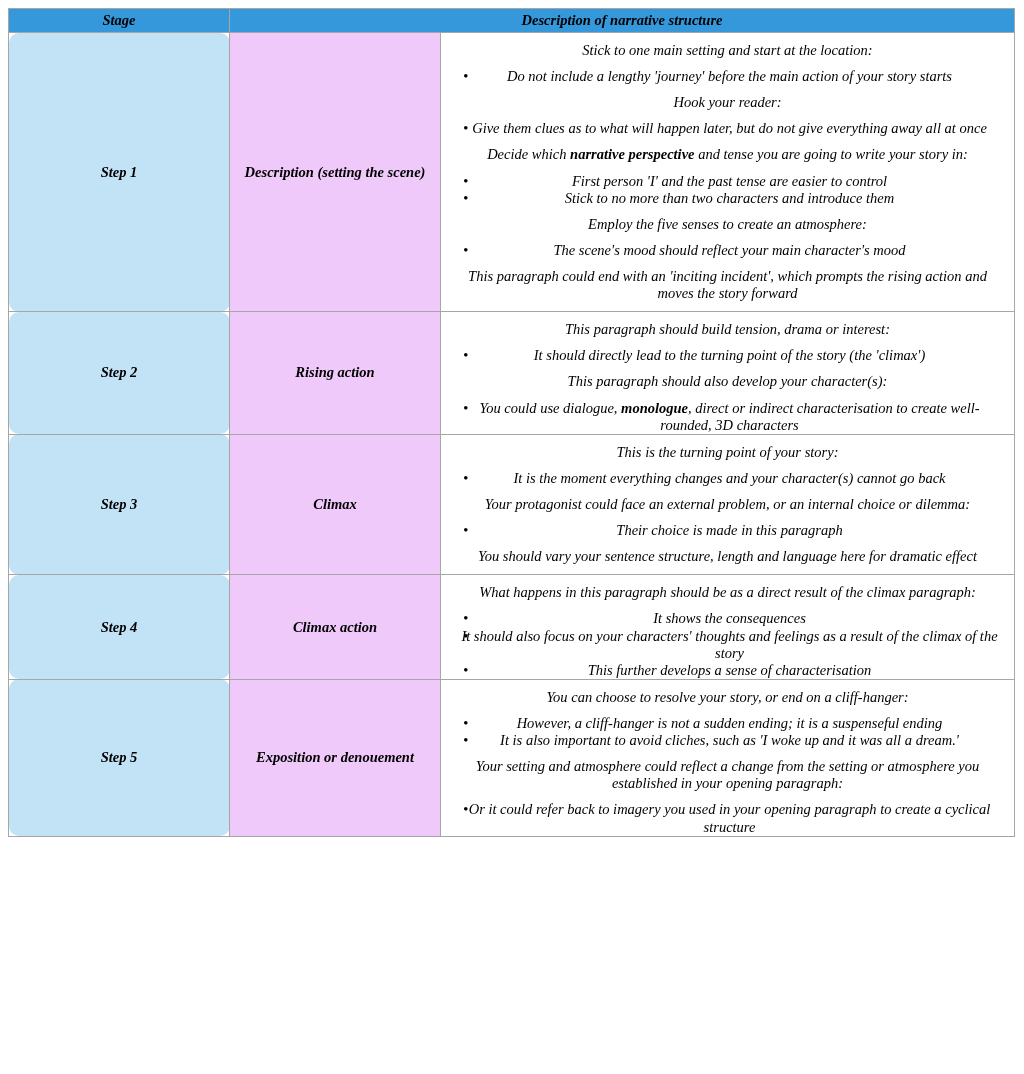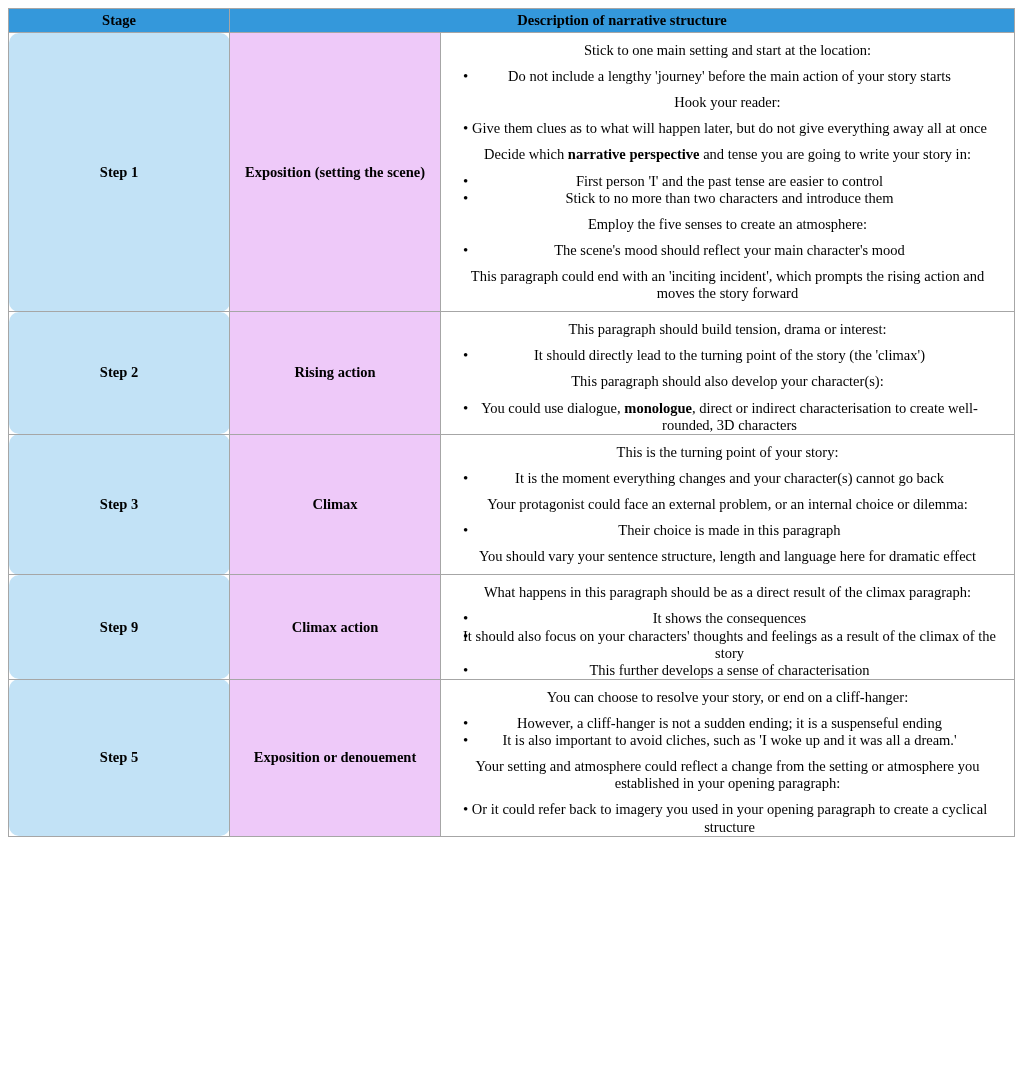--- a/index.html
+++ b/index.html
@@ -15,20 +15,21 @@
     color: #000000;
     overflow: hidden;
   }
 
   .page {
     position: relative;
     width: 884px;
     height: 1074px;
     box-sizing: border-box;
     padding: 8px 10px 10px 8px;
+    font-style: italic;
   }
 
   table.narrative-table {
     width: 1006px;
     border-collapse: collapse;
     table-layout: fixed;
     border: 1px solid #a6a6a6;
   }
 
   table.narrative-table th,
@@ -124,21 +125,21 @@
     </colgroup>
     <thead>
       <tr>
         <th>Stage</th>
         <th colspan="2">Description of narrative structure</th>
       </tr>
     </thead>
     <tbody id="table-body">
         <tr>
           <td class="stage-cell">Step 1</td>
-          <td class="name-cell">Exposition (setting the scene)</td>
+          <td class="name-cell">Description (setting the scene)</td>
           <td class="desc-cell">
             <div class="desc-block">
               <p class="desc-para">Stick to one main setting and start at the location:</p>
               <ul class="desc-list">
                 <li>Do not include a lengthy 'journey' before the main action of your story starts</li>
               </ul>
               <p class="desc-para">Hook your reader:</p>
               <ul class="desc-list">
                 <li>Give them clues as to what will happen later, but do not give everything away all at once</li>
               </ul>
@@ -182,21 +183,21 @@
               </ul>
               <p class="desc-para">Your protagonist could face an external problem, or an internal choice or dilemma:</p>
               <ul class="desc-list">
                 <li>Their choice is made in this paragraph</li>
               </ul>
               <p class="desc-para">You should vary your sentence structure, length and language here for dramatic effect</p>
             </div>
           </td>
         </tr>
         <tr>
-          <td class="stage-cell">Step 9</td>
+          <td class="stage-cell">Step 4</td>
           <td class="name-cell">Climax action</td>
           <td class="desc-cell">
             <div class="desc-block">
               <p class="desc-para">What happens in this paragraph should be as a direct result of the climax paragraph:</p>
               <ul class="desc-list">
                 <li>It shows the consequences</li>
                 <li>It should also focus on your characters' thoughts and feelings as a result of the climax of the story</li>
                 <li>This further develops a sense of characterisation</li>
               </ul>
             </div>

